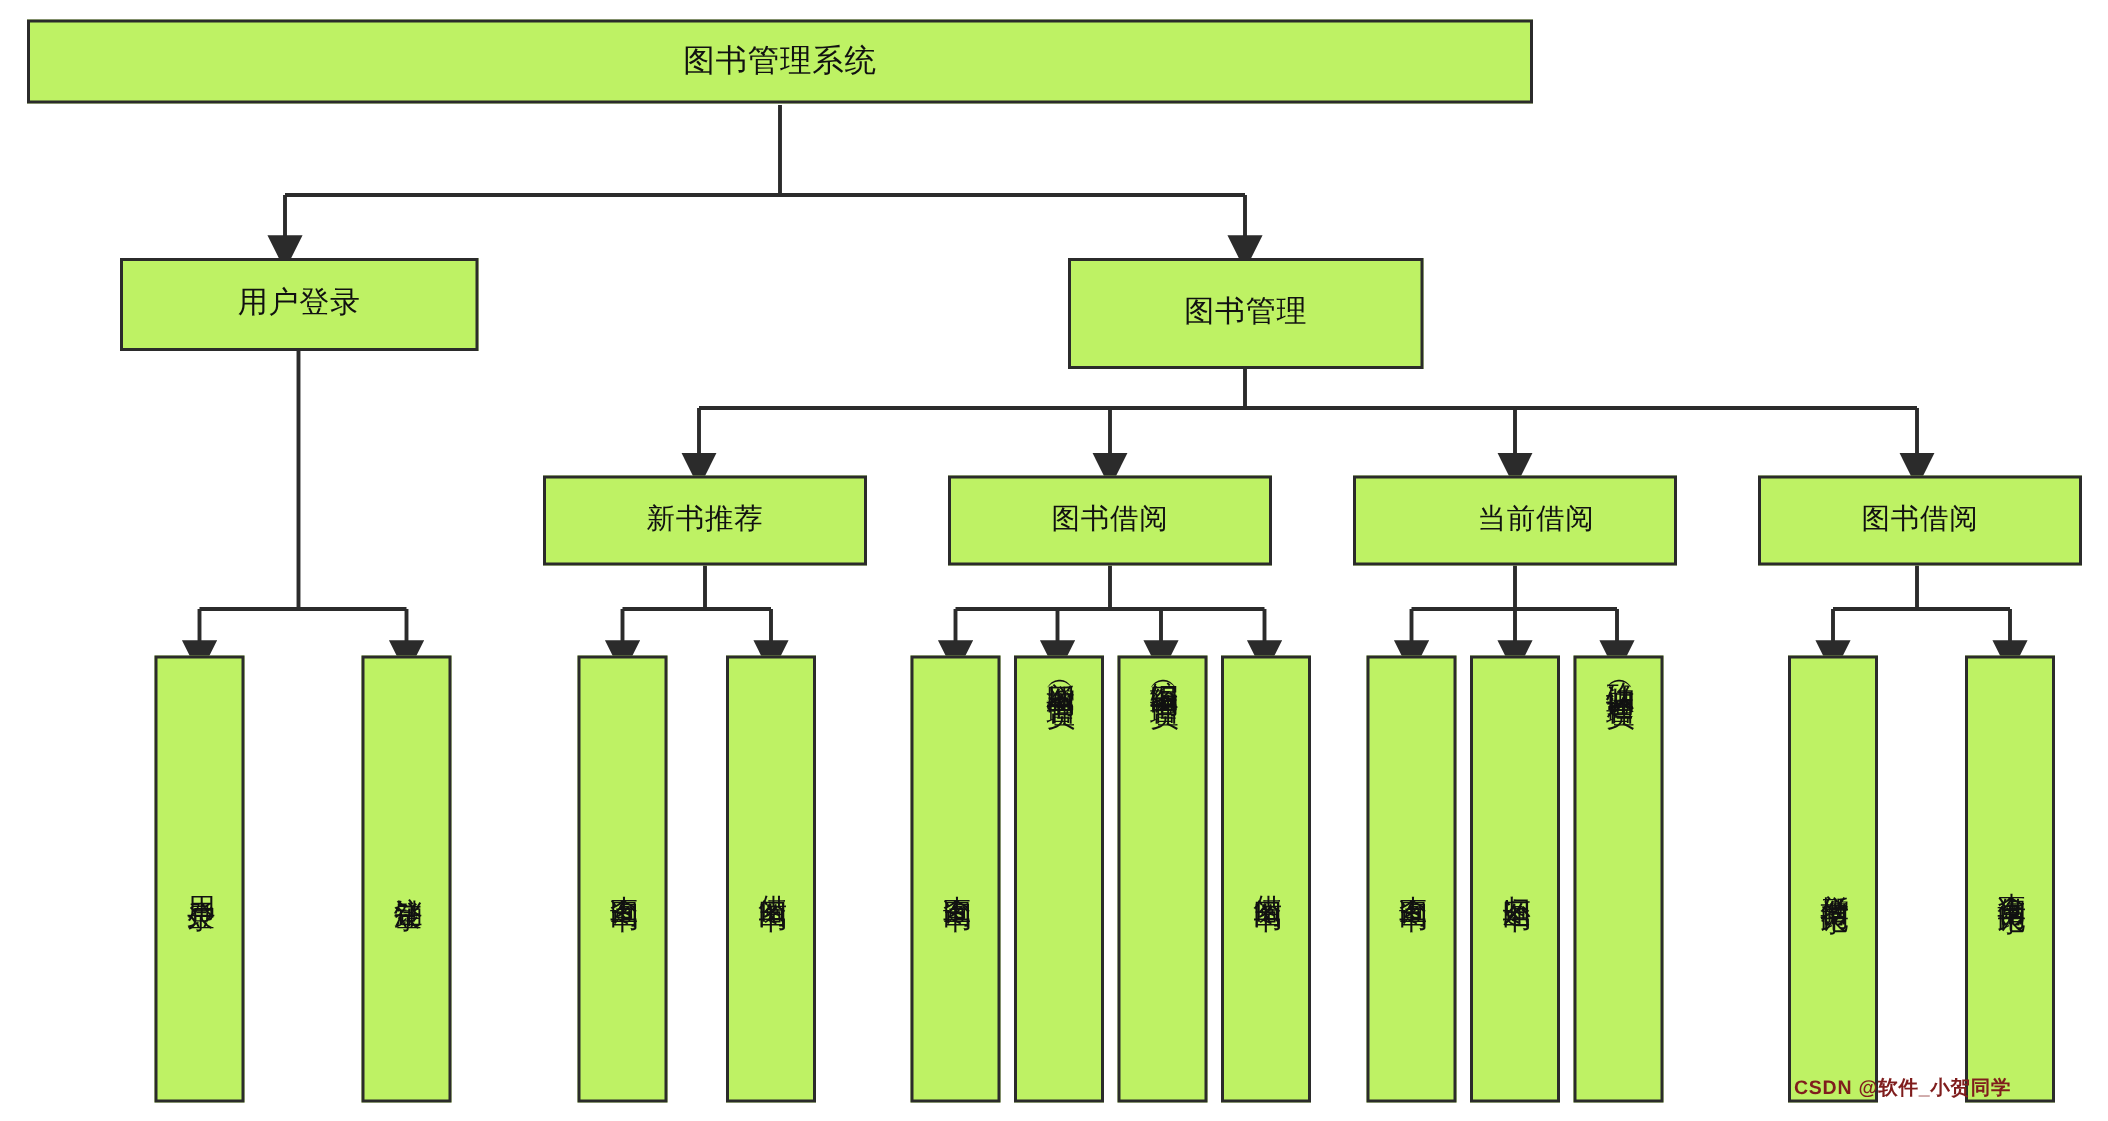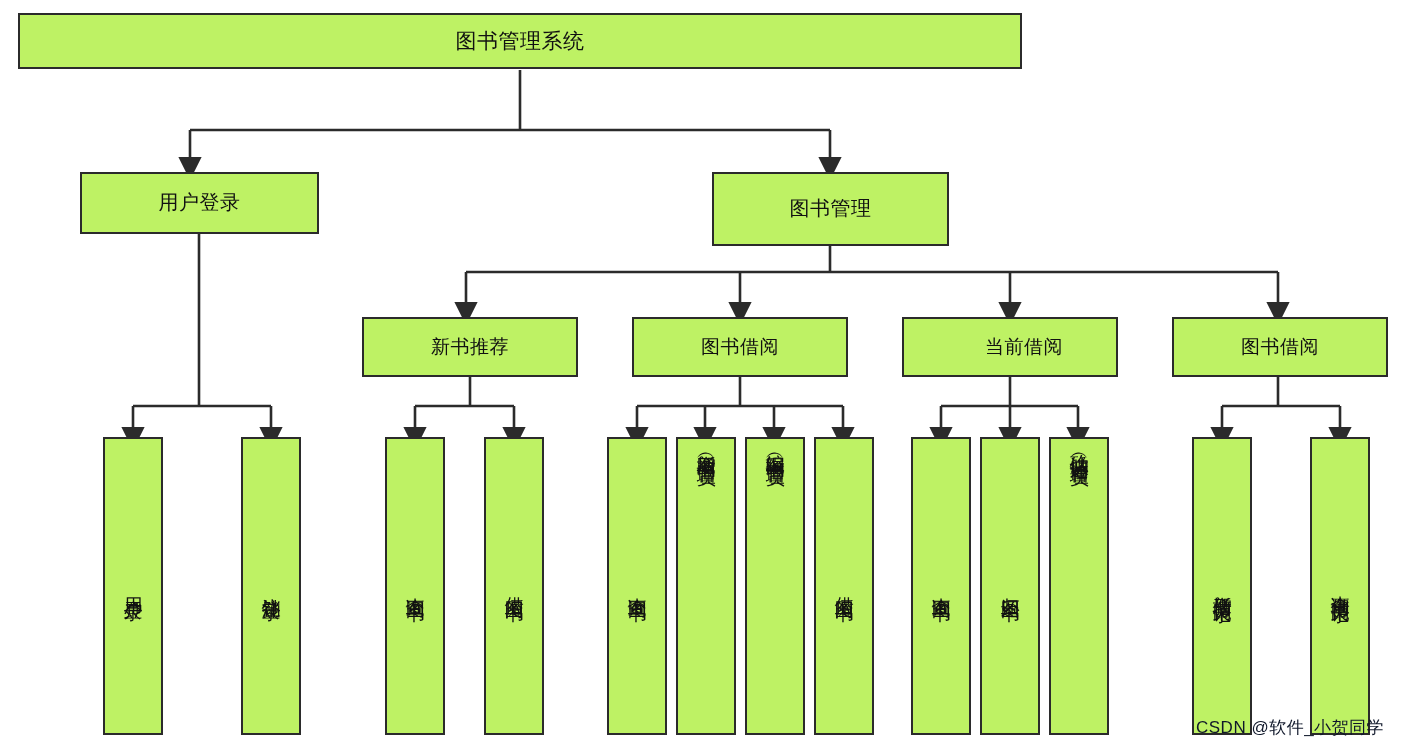--- a/index.html
+++ b/index.html
@@ -58,25 +58,26 @@
     text-orientation: upright;
     font-size: 19px;
     line-height: 1.28;
     letter-spacing: 2px;
     white-space: nowrap;
   }
   .leaf.center-v { align-items: center; }
   .leaf.top-v    { align-items: flex-start; }
   .watermark {
     position: absolute;
-    font-size: 17px;
-    color: #0f172a;
+    font-size: 13px;
+    color: #7f1d1d;
     letter-spacing: 0.5px;
     white-space: nowrap;
     user-select: none;
+    font-weight: bold;
   }
 </style>
 </head>
 <body>
 
 <div id="canvas">
 
   <svg id="wires" viewBox="0 0 1405 747" xmlns="http://www.w3.org/2000/svg">
     <defs>
       <marker id="arrow" markerWidth="11" markerHeight="11" refX="1.2" refY="4.5" orient="auto" markerUnits="strokeWidth">

